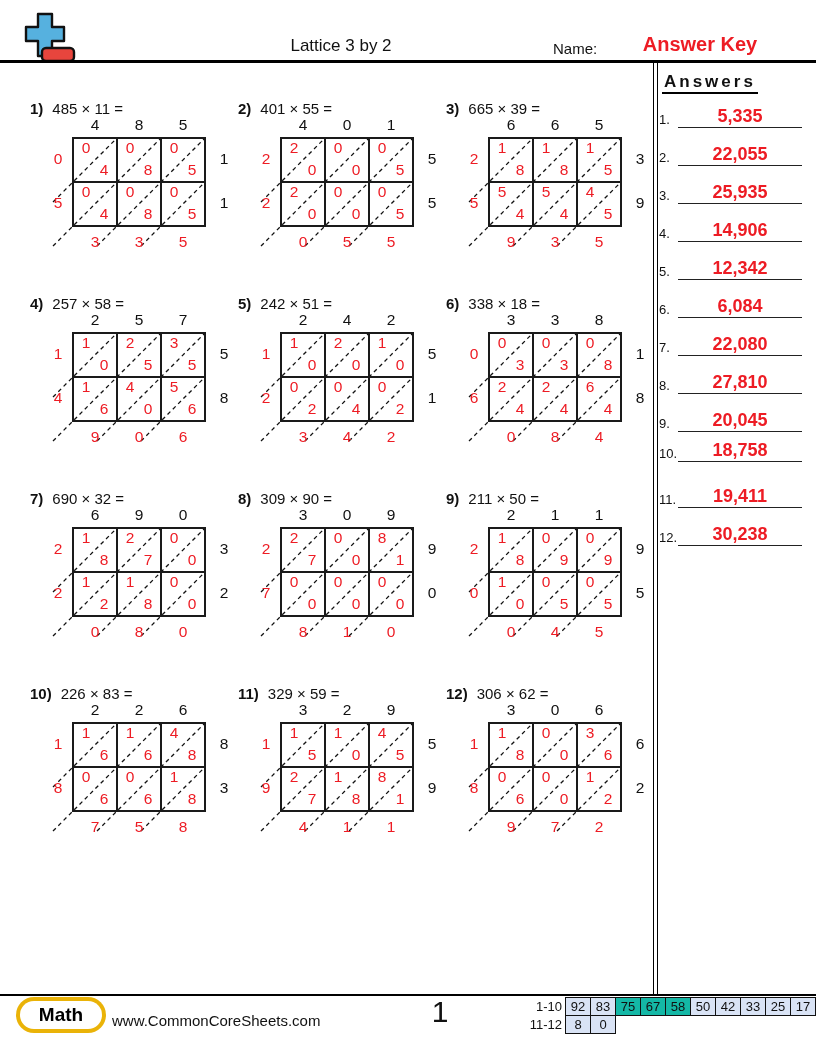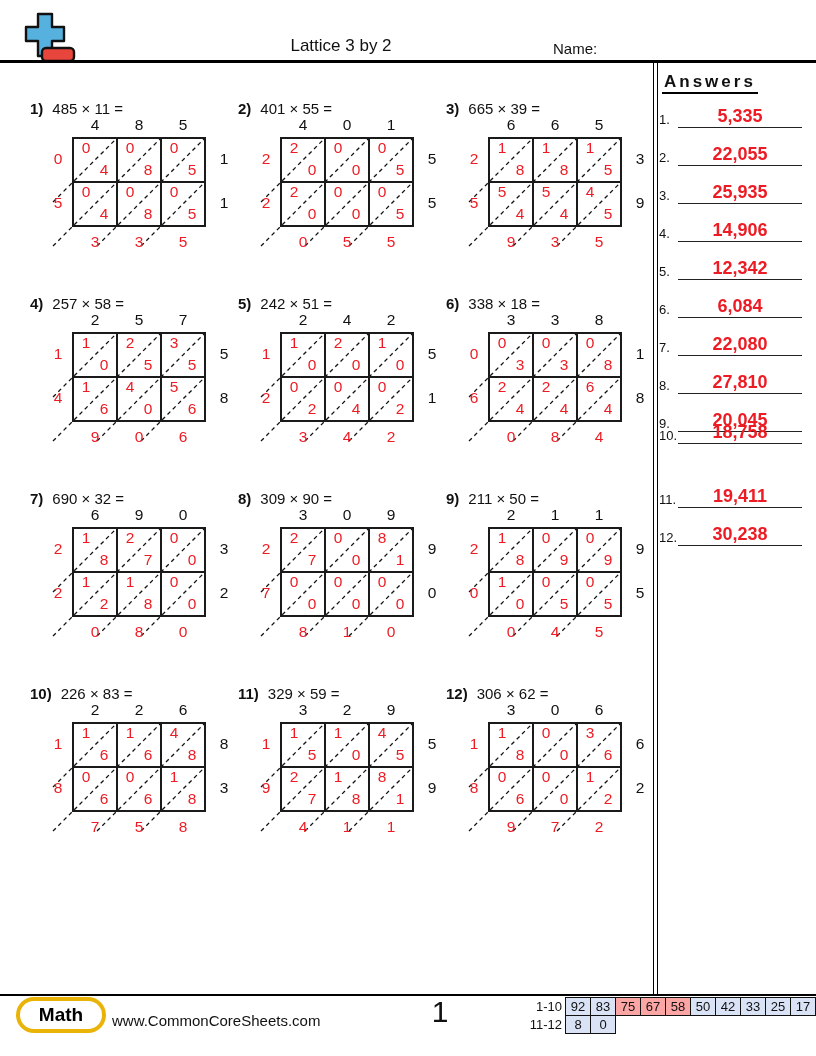--- a/index.html
+++ b/index.html
@@ -36,34 +36,35 @@
   .badge{position:absolute;left:16px;top:997px;width:90px;height:36px;background:#eab308;border-radius:18px;}
   .badge-inner{position:absolute;left:4px;top:4px;right:4px;bottom:4px;background:#fff;border-radius:14px;
                display:flex;align-items:center;justify-content:center;font-size:19px;font-weight:bold;color:#000;}
   .website{position:absolute;left:112px;top:1012px;font-size:15px;}
   .page-number{position:absolute;left:400px;top:995px;width:80px;text-align:center;font-size:30px;}
   .score-table{position:absolute;left:519px;top:997px;}
   .score-row{display:flex;height:19px;margin-top:-1px;}
   .score-row:first-child{margin-top:0;}
   .score-label{width:43px;text-align:right;padding-right:4px;font-size:13px;line-height:19px;}
   .score-cell{width:24px;height:17px;border:1px solid #111;margin-left:-1px;text-align:center;
-              font-size:13px;line-height:17px;background:#fca5a5;}
+              font-size:13px;line-height:17px;background:#14b8a6;}
   .score-cell.hl{background:#d9e3f5;}
 </style>
 </head>
 <body>
 
 <div class="page">
 
   <svg class="abs" style="left:14px;top:12px;" width="72" height="52" viewBox="0 0 60 52">
     <path d="M18,2 H32 V15 H44 V29 H32 V44 H18 V29 H6 V15 H18 Z" fill="#56b1df" stroke="#111" stroke-width="2.4" stroke-linejoin="round"></path>
     <rect x="22" y="36" width="32" height="13" rx="4" fill="#e8453d" stroke="#111" stroke-width="2.4"></rect>
   </svg>
   <div class="page-title">Lattice 3 by 2</div>
   <div class="name-label">Name:</div>
+  <div class="answer-key">Answer Key</div>
   <div class="header-rule"></div>
 
   <section id="problems">
       <div class="problem" style="left: 26px; top: 100px;">
         <div class="prob-head"><span class="pnum">1)</span><span class="peq">485 × 11 =</span></div>
         <div class="lattice-svg-wrap"><svg width="176" height="120" viewBox="0 0 176 120">
             <g stroke="#111" stroke-width="1.3" stroke-dasharray="4 3.5">
               <line x1="8" y1="68" x2="72" y2="4"></line>
               <line x1="8" y1="112" x2="116" y2="4"></line>
               <line x1="52" y1="112" x2="160" y2="4"></line>
@@ -573,21 +574,21 @@
       <div class="ans-row" style="top: 369px;">
         <span class="ans-num">8.</span>
         <span class="ans-line"></span>
         <span class="ans-val">27,810</span>
       </div>
       <div class="ans-row" style="top: 407px;">
         <span class="ans-num">9.</span>
         <span class="ans-line"></span>
         <span class="ans-val">20,045</span>
       </div>
-      <div class="ans-row" style="top: 419px;">
+      <div class="ans-row" style="top: 437px;">
         <span class="ans-num">10.</span>
         <span class="ans-line"></span>
         <span class="ans-val">18,758</span>
       </div>
       <div class="ans-row" style="top: 483px;">
         <span class="ans-num">11.</span>
         <span class="ans-line"></span>
         <span class="ans-val">19,411</span>
       </div>
       <div class="ans-row" style="top: 521px;">

